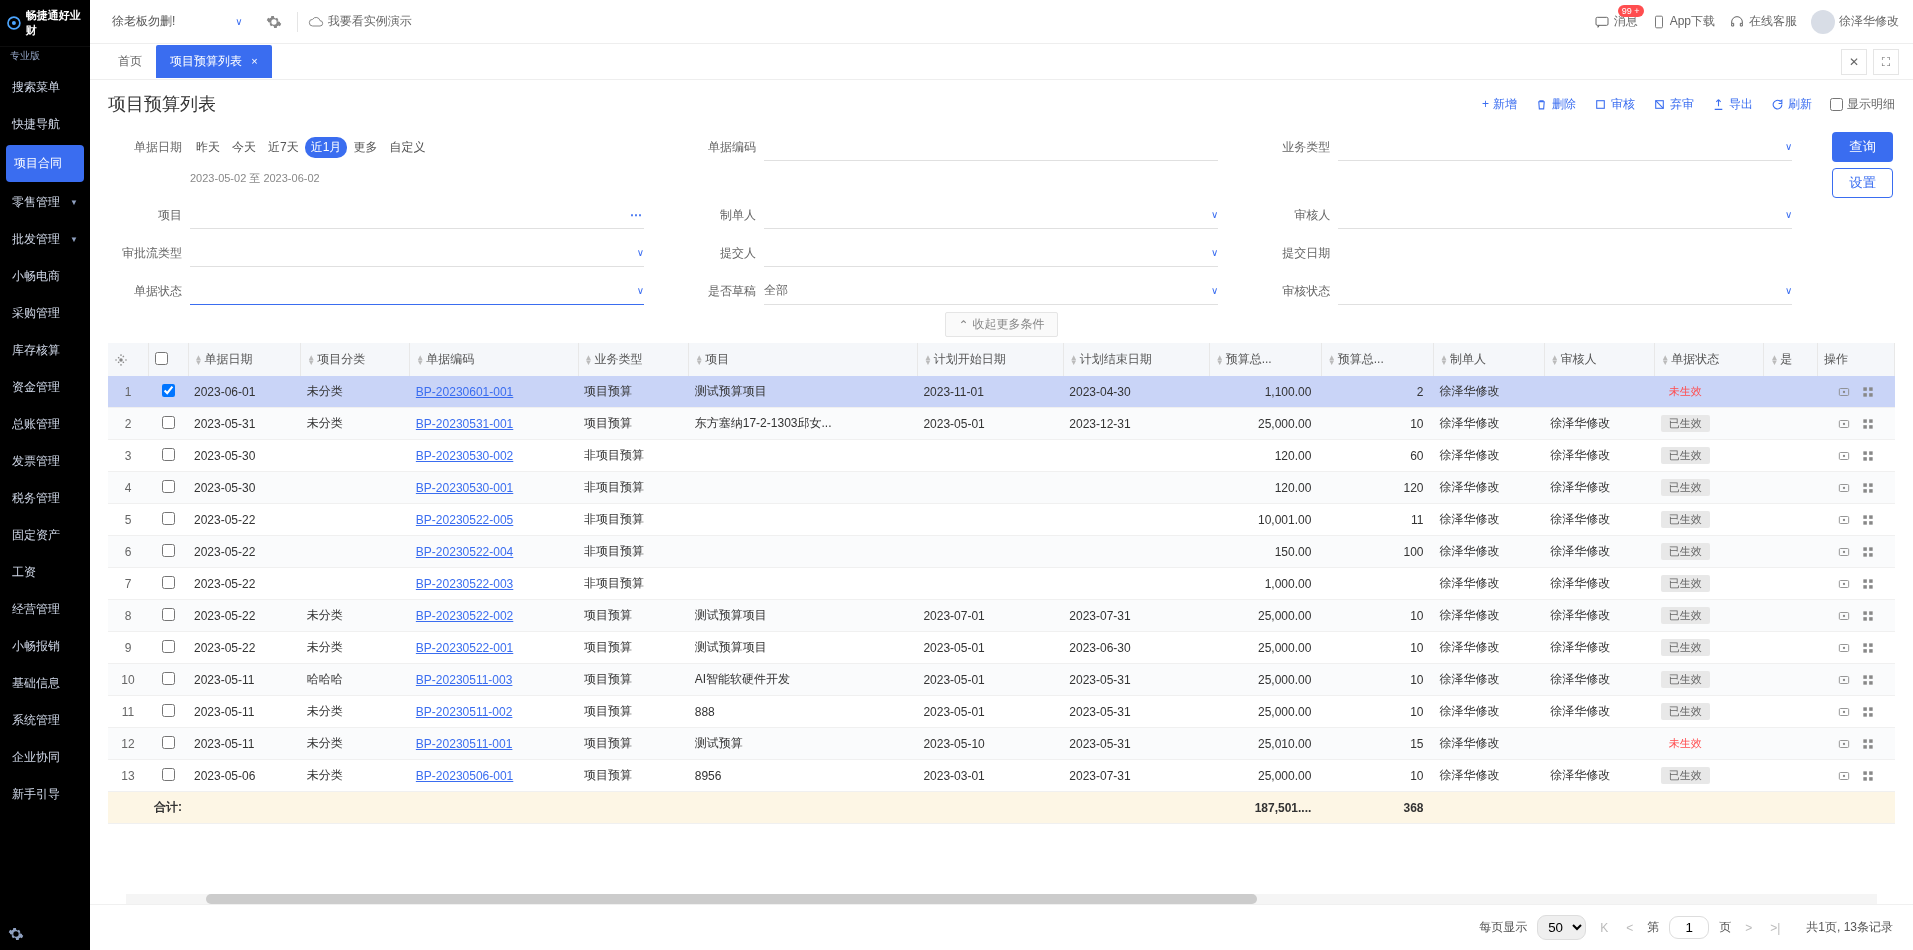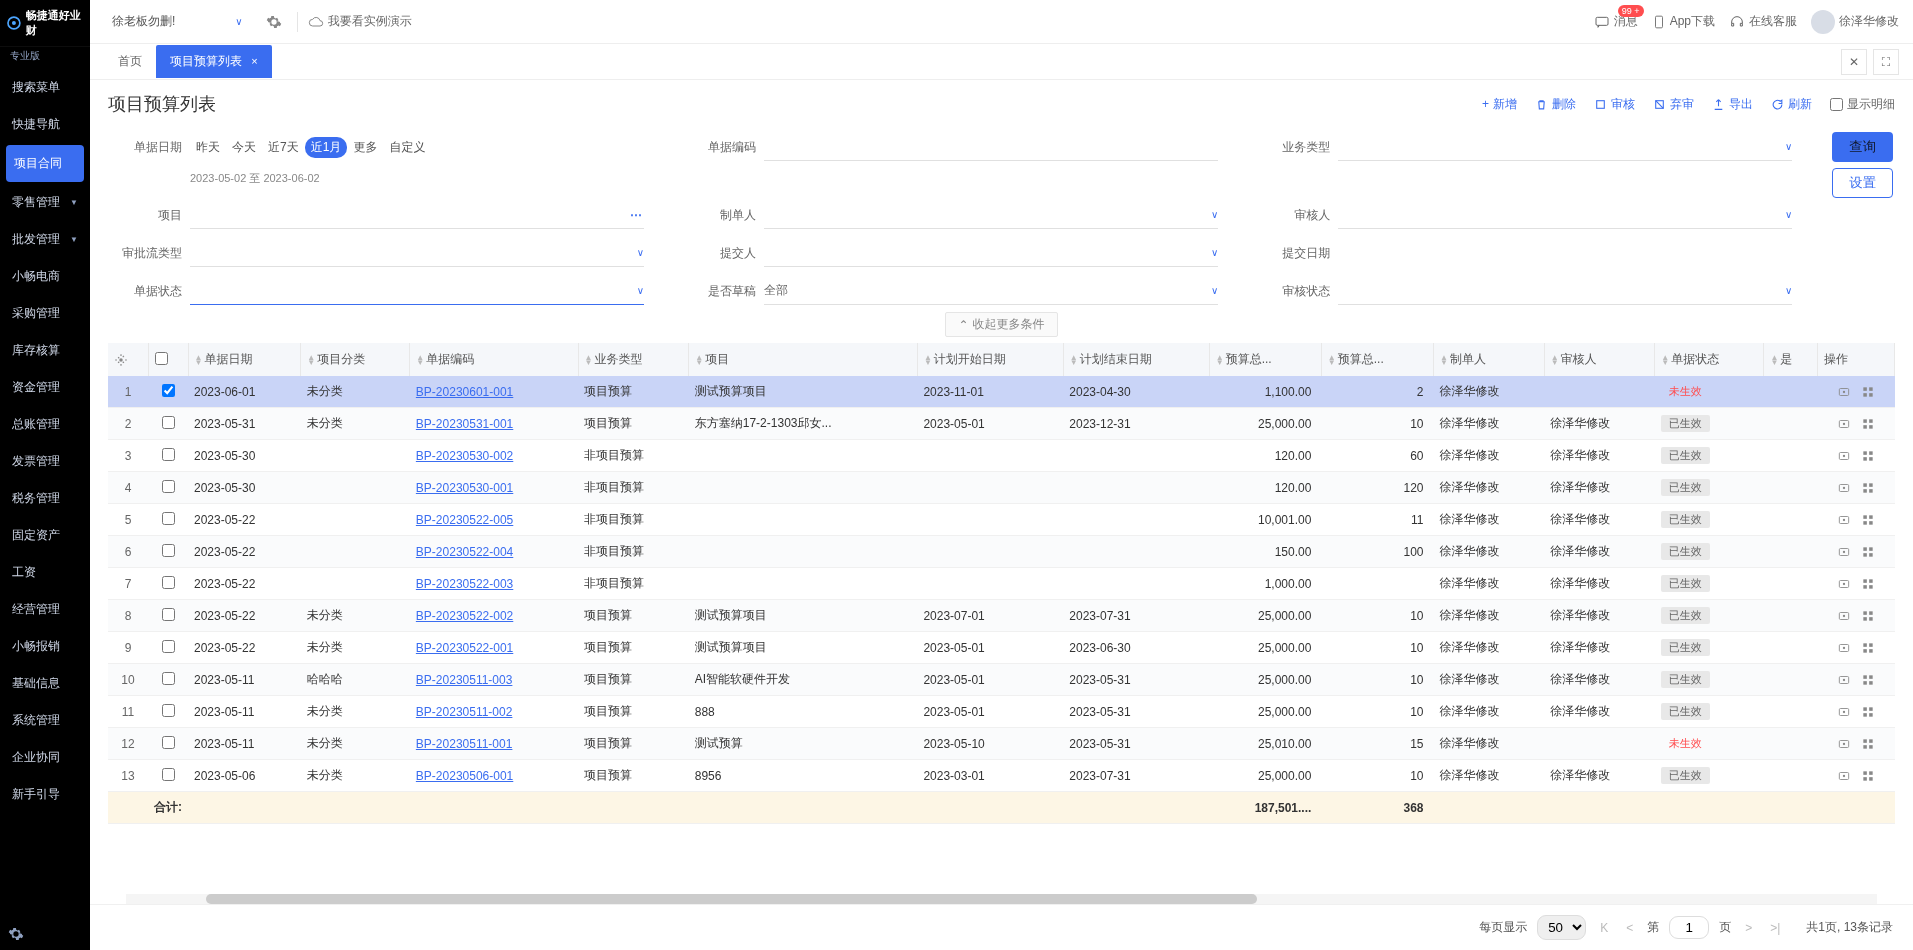--- a/index.html
+++ b/index.html
@@ -56,21 +56,21 @@
 .filter-label { width: 80px; text-align: right; color: #666; padding-right: 8px; flex-shrink: 0; }
 .filter-control { flex: 1; border-bottom: 1px solid #e0e0e0; height: 28px; display: flex; align-items: center; color: #666; position: relative; min-width: 0; }
 .filter-control .caret { margin-left: auto; color: #3a6df0; font-size: 10px; }
 .filter-control .ellipsis-icon { margin-left: auto; color: #3a6df0; font-weight: bold; letter-spacing: 2px; }
 .filter-control input { border: none; outline: none; width: 100%; font-size: 12px; }
 .date-quick { display: flex; align-items: center; flex-wrap: wrap; }
 .dq-item { padding: 2px 6px; cursor: pointer; color: #555; border-radius: 10px; }
 .dq-item.active { background: #3a6df0; color: #fff; }
 .date-range { font-size: 11px; color: #888; margin-top: 2px; }
 .search-btns { display: flex; flex-direction: column; gap: 6px; }
-.btn-primary { background: #3a6df0; color: #0f172a; border: none; padding: 6px 16px; border-radius: 4px; cursor: pointer; }
+.btn-primary { background: #3a6df0; color: #ffffff; border: none; padding: 6px 16px; border-radius: 4px; cursor: pointer; }
 .btn-outline { background: #fff; color: #3a6df0; border: 1px solid #3a6df0; padding: 5px 16px; border-radius: 4px; cursor: pointer; }
 
 .collapse-bar { text-align: center; padding: 6px; color: #888; }
 .collapse-btn { display: inline-flex; align-items: center; gap: 4px; padding: 3px 12px; border: 1px solid #e5e5e5; background: #fafafa; cursor: pointer; border-radius: 2px; }
 
 
 .table-wrap { flex: 1; overflow: hidden; padding: 0 18px; display: flex; flex-direction: column; }
 .table-scroll { overflow: auto; flex: 1; }
 table.data { width: 100%; border-collapse: collapse; min-width: 1400px; }
 table.data th { background: #f5f7fa; text-align: left; padding: 8px 6px; font-weight: 500; color: #555; border-right: 1px solid #e8e8e8; position: sticky; top: 0; white-space: nowrap; }

